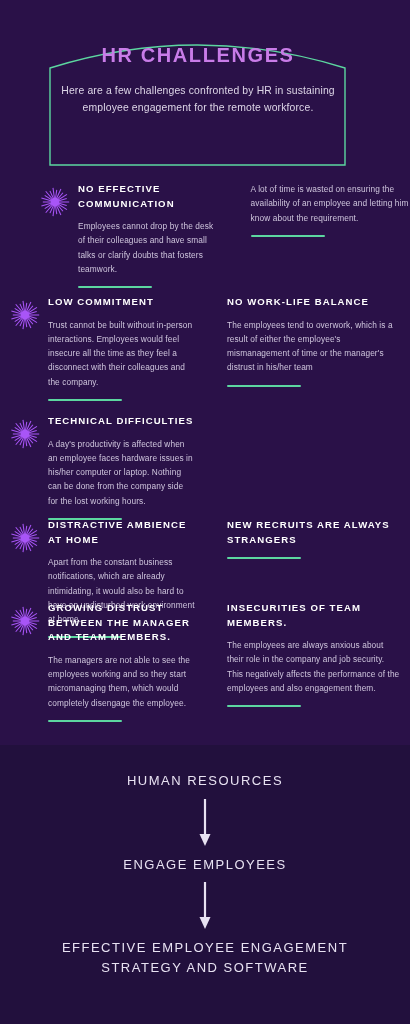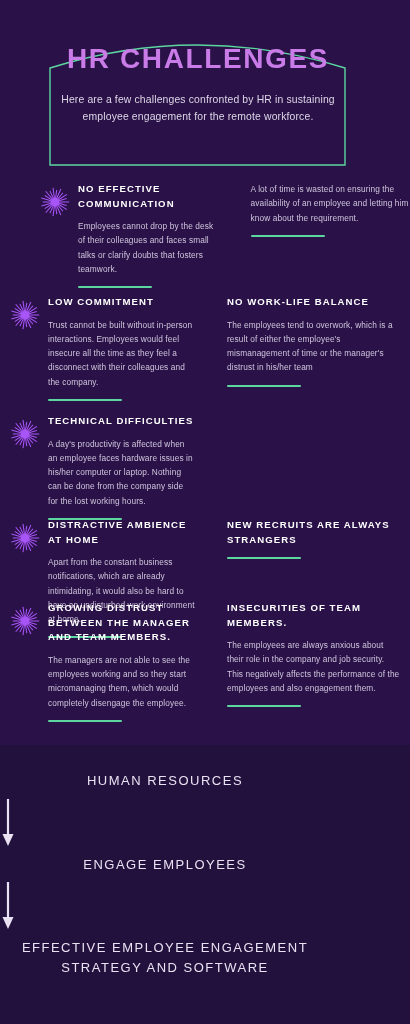--- a/index.html
+++ b/index.html
@@ -27,21 +27,21 @@
     width:410px; height:182px;
     pointer-events:none;
   }
   .header-inner {
     position:absolute;
     left:50px; top:44px;
     width:296px;
     text-align:center;
   }
   .hr-title {
-    font-size:28px;
+    font-size:20px;
     font-weight:bold;
     letter-spacing:1.6px;
     color:#c97ce8;
     line-height:1.1;
     margin-bottom:16px;
   }
   .hr-sub {
     font-size:10.4px;
     color:#ded7e8;
     line-height:1.65;
@@ -98,20 +98,21 @@
   }
 
   
   .flow {
     position:absolute;
     left:0; top:745px;
     width:410px; height:279px;
     background:#22103d;
     display:flex;
     flex-direction:column;
+    align-items:center;
     padding-top:26px;
   }
   .flow-step {
     font-size:13px;
     letter-spacing:1.5px;
     color:#e8e2f2;
     text-align:center;
     line-height:1.5;
     text-transform:uppercase;
     width:330px;
@@ -158,21 +159,21 @@
               <line x1="13.67" y1="12.09" x2="9.93" y2="3.90" stroke="#a855f7" stroke-width="1.05"></line>
               <line x1="14.54" y1="11.83" x2="12.98" y2="0.94" stroke="#a855f7" stroke-width="1.05"></line>
               <line x1="15.46" y1="11.83" x2="16.74" y2="2.92" stroke="#a855f7" stroke-width="1.05"></line>
               <line x1="16.33" y1="12.09" x2="20.90" y2="2.08" stroke="#a855f7" stroke-width="1.05"></line>
               <line x1="17.10" y1="12.58" x2="22.99" y2="5.78" stroke="#a855f7" stroke-width="1.05"></line>
               <line x1="17.69" y1="13.27" x2="26.95" y2="7.32" stroke="#a855f7" stroke-width="1.05"></line>
               <line x1="18.07" y1="14.10" x2="26.71" y2="11.56" stroke="#a855f7" stroke-width="1.05"></line>
               <circle cx="15" cy="15" r="4.3" fill="#a855f7"></circle>
             </svg></div>
           <div class="c-title">NO EFFECTIVE COMMUNICATION</div>
-          <div class="c-body">Employees cannot drop by the desk of their colleagues and faces small talks or clarify doubts that fosters teamwork.</div>
+          <div class="c-body">Employees cannot drop by the desk of their colleagues and have small talks or clarify doubts that fosters teamwork.</div>
           <div class="c-rule"></div>
         </div>
         <div class="cell right">
           <div class="c-body">A lot of time is wasted on ensuring the availability of an employee and letting him know about the requirement.</div>
           <div class="c-rule"></div>
         </div>
       </div>
       <div class="row" style="position: absolute; top: 113px; left: 0px;">
         <div class="cell left">
           <div class="burst"><svg viewBox="0 0 30 30" class="burst-svg" style="width: 100%; height: 100%;">

